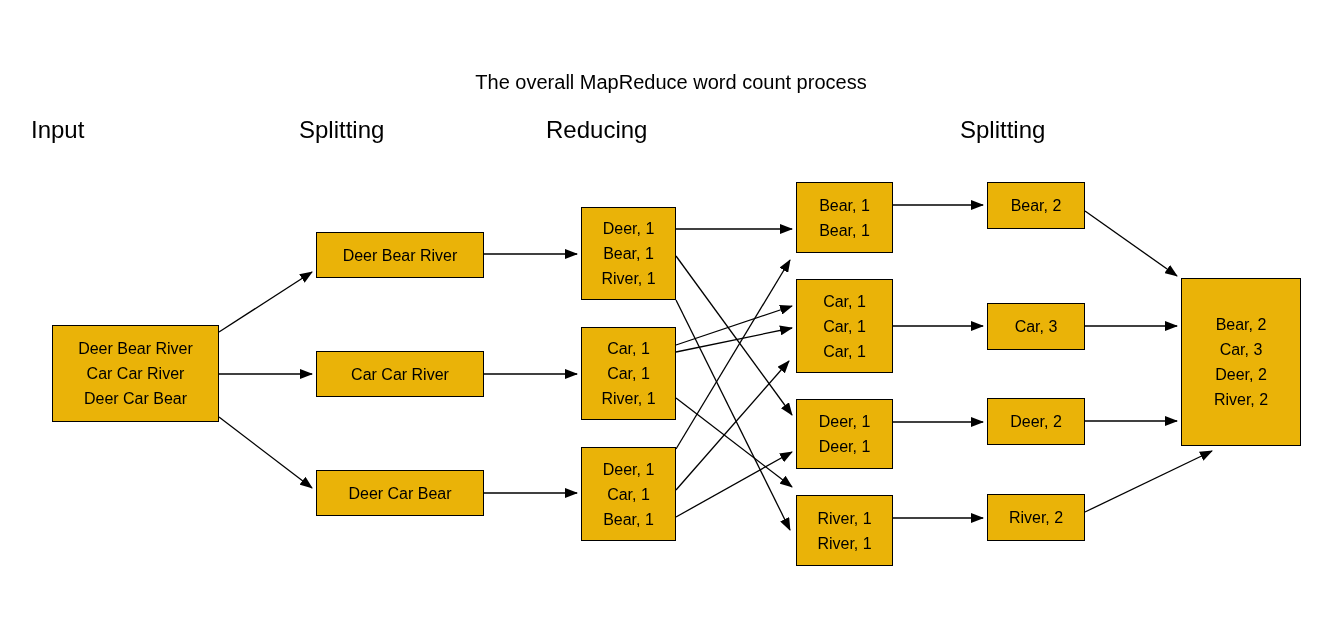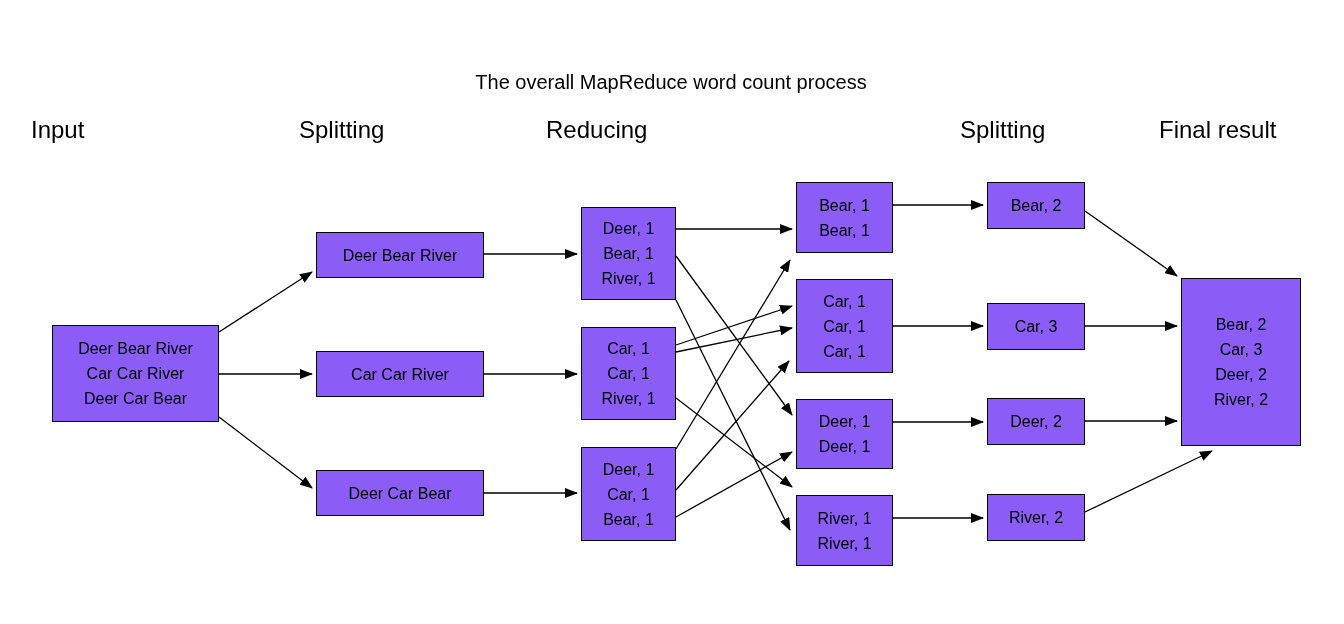--- a/index.html
+++ b/index.html
@@ -2,21 +2,21 @@
 <html><head>
 <meta charset="utf-8">
 <style>
   html,body{margin:0;padding:0;background:#ffffff;}
   #canvas{position:relative;width:1344px;height:624px;background:#ffffff;overflow:hidden;
           font-family:"Liberation Sans","DejaVu Sans",sans-serif;color:#000;margin-left:14px;}
   .title{position:absolute;top:70px;left:357px;width:600px;text-align:center;
          font-size:20px;line-height:24px;}
   .col-header{position:absolute;top:118px;width:160px;text-align:left;
               font-size:24px;line-height:24px;}
-  .node{position:absolute;background:#8b5cf6;border:1px solid #000;box-sizing:border-box;
+  .node{position:absolute;background:#eab308;border:1px solid #000;box-sizing:border-box;
         display:flex;flex-direction:column;justify-content:center;align-items:center;
         font-size:16px;line-height:25px;text-align:center;}
   .node-line{white-space:nowrap;}
   #arrows{position:absolute;left:0;top:0;width:1344px;height:624px;pointer-events:none;}
   #arrows line{stroke:#000;stroke-width:1.3;}
 </style>
 </head>
 <body>
 
 <div id="canvas">
@@ -51,21 +51,20 @@
       <line x1="1071" y1="421" x2="1163" y2="421" marker-end="url(#ah)"></line>
       <line x1="1071" y1="512" x2="1198" y2="451" marker-end="url(#ah)"></line>
     </svg>
 
   <div class="title">The overall MapReduce word count process</div>
 
   <div class="col-header" style="left:17px">Input</div>
   <div class="col-header" style="left:285px">Splitting</div>
   <div class="col-header" style="left:532px">Reducing</div>
   <div class="col-header" style="left:946px">Splitting</div>
-  <div class="col-header" style="left:1145px">Final result</div>
 
   <div class="node" style="left:38px;top:325px;width:167px;height:97px">
     <div class="node-line">Deer Bear River</div>
     <div class="node-line">Car Car River</div>
     <div class="node-line">Deer Car Bear</div>
   </div>
 
   <div class="node" style="left:302px;top:232px;width:168px;height:46px">
     <div class="node-line">Deer Bear River</div>
   </div>

